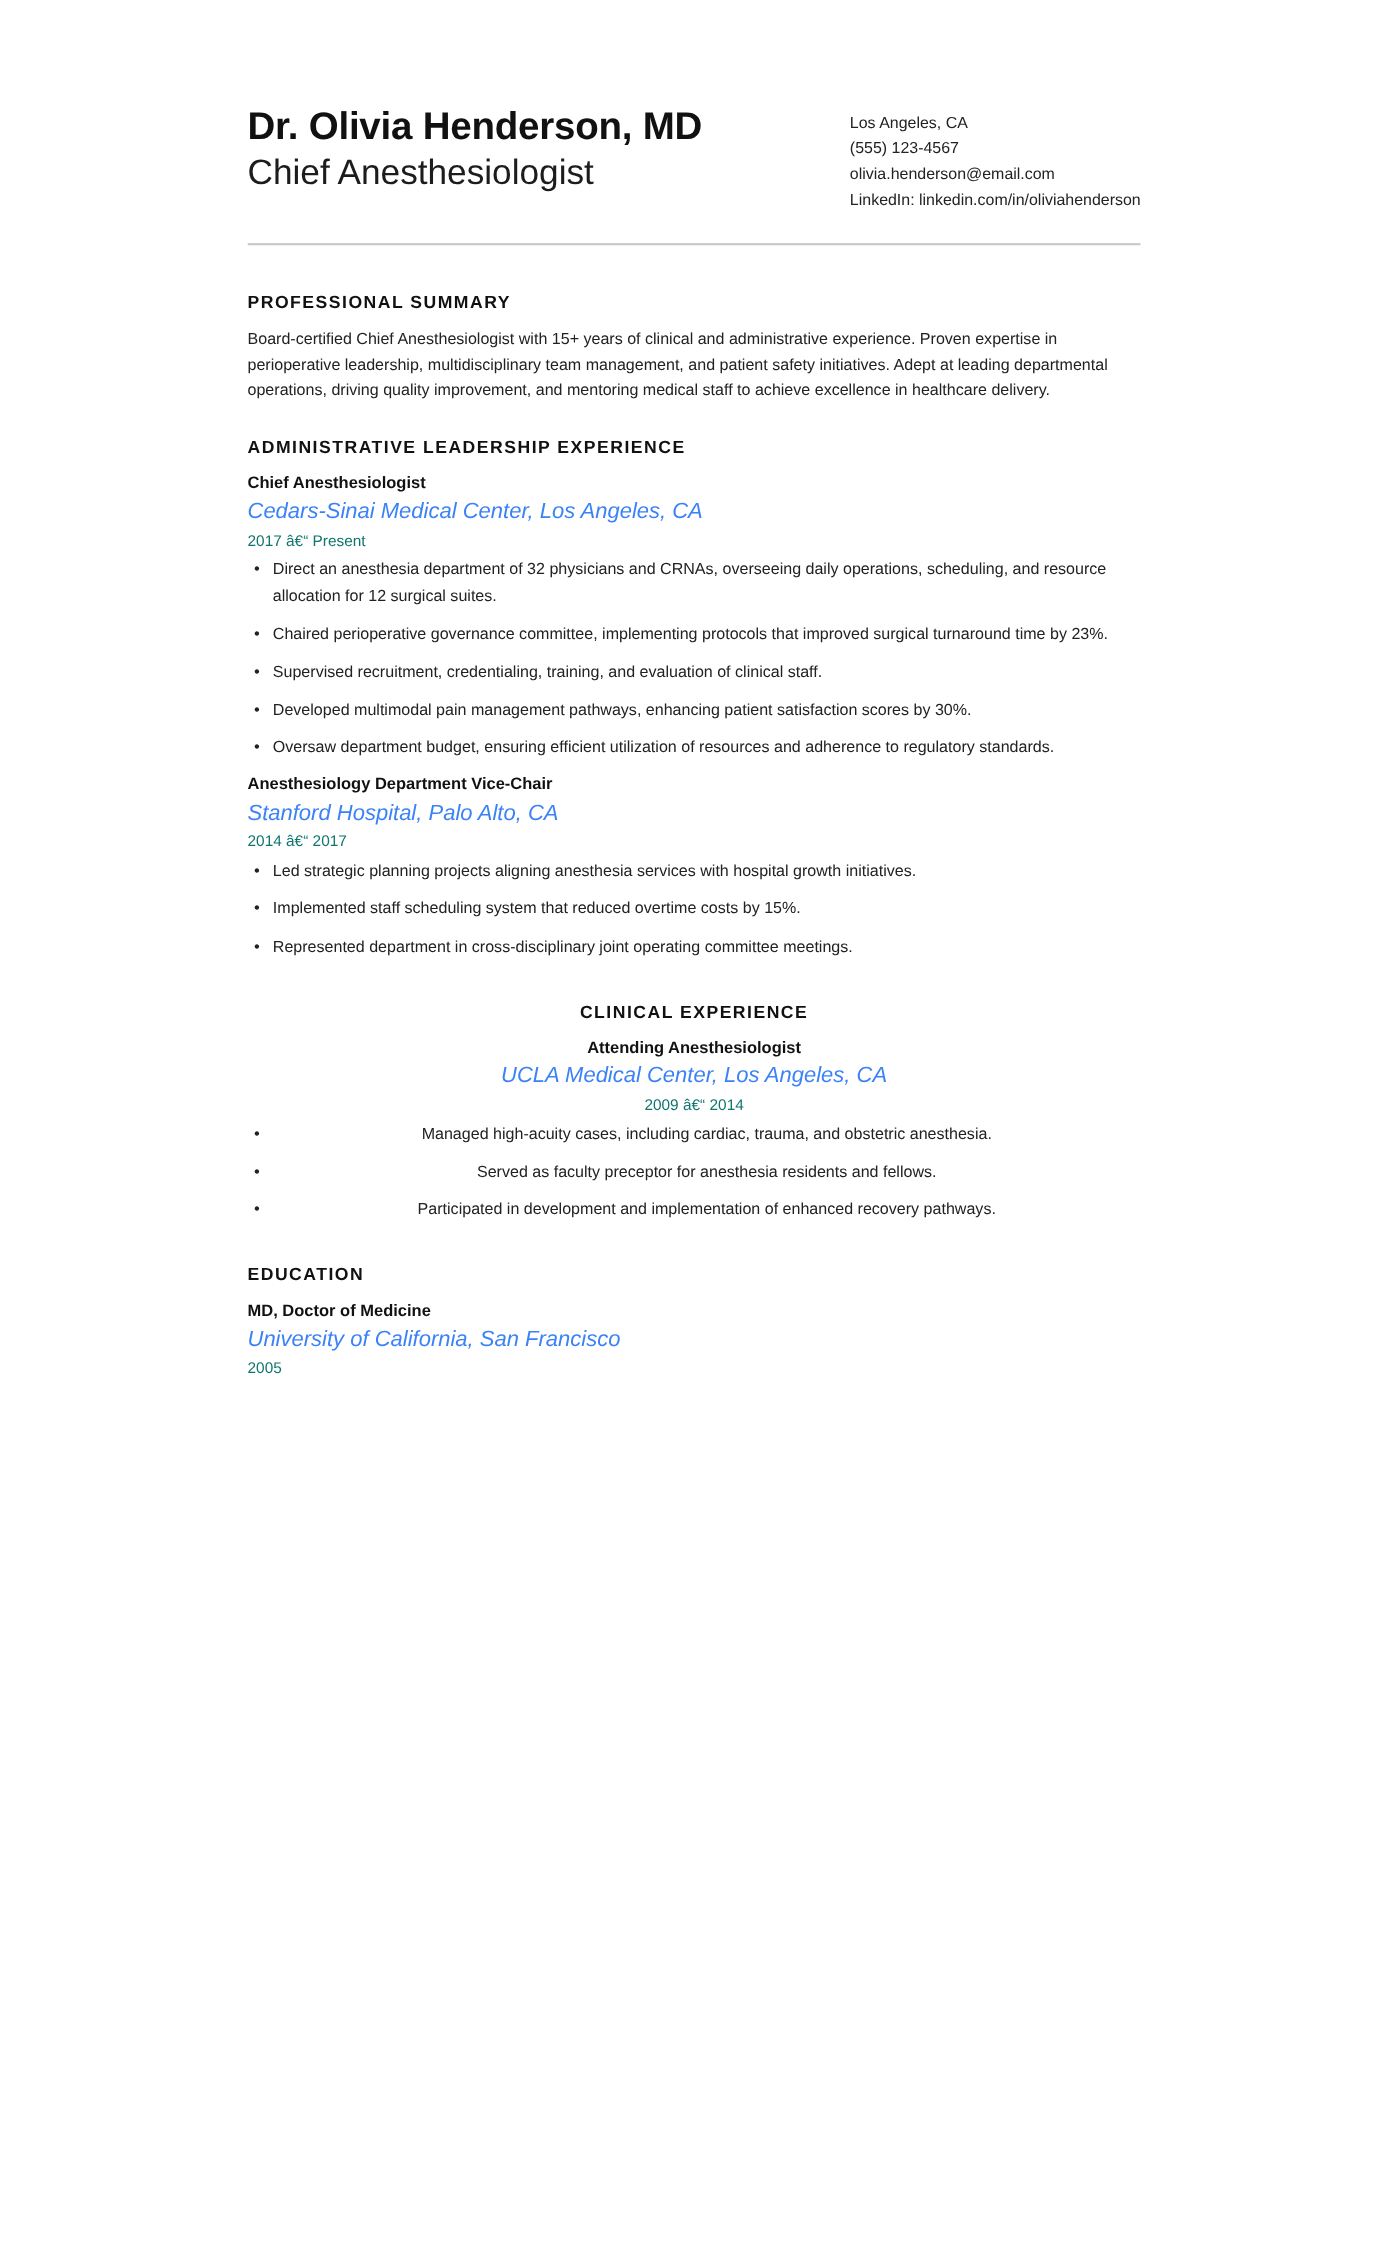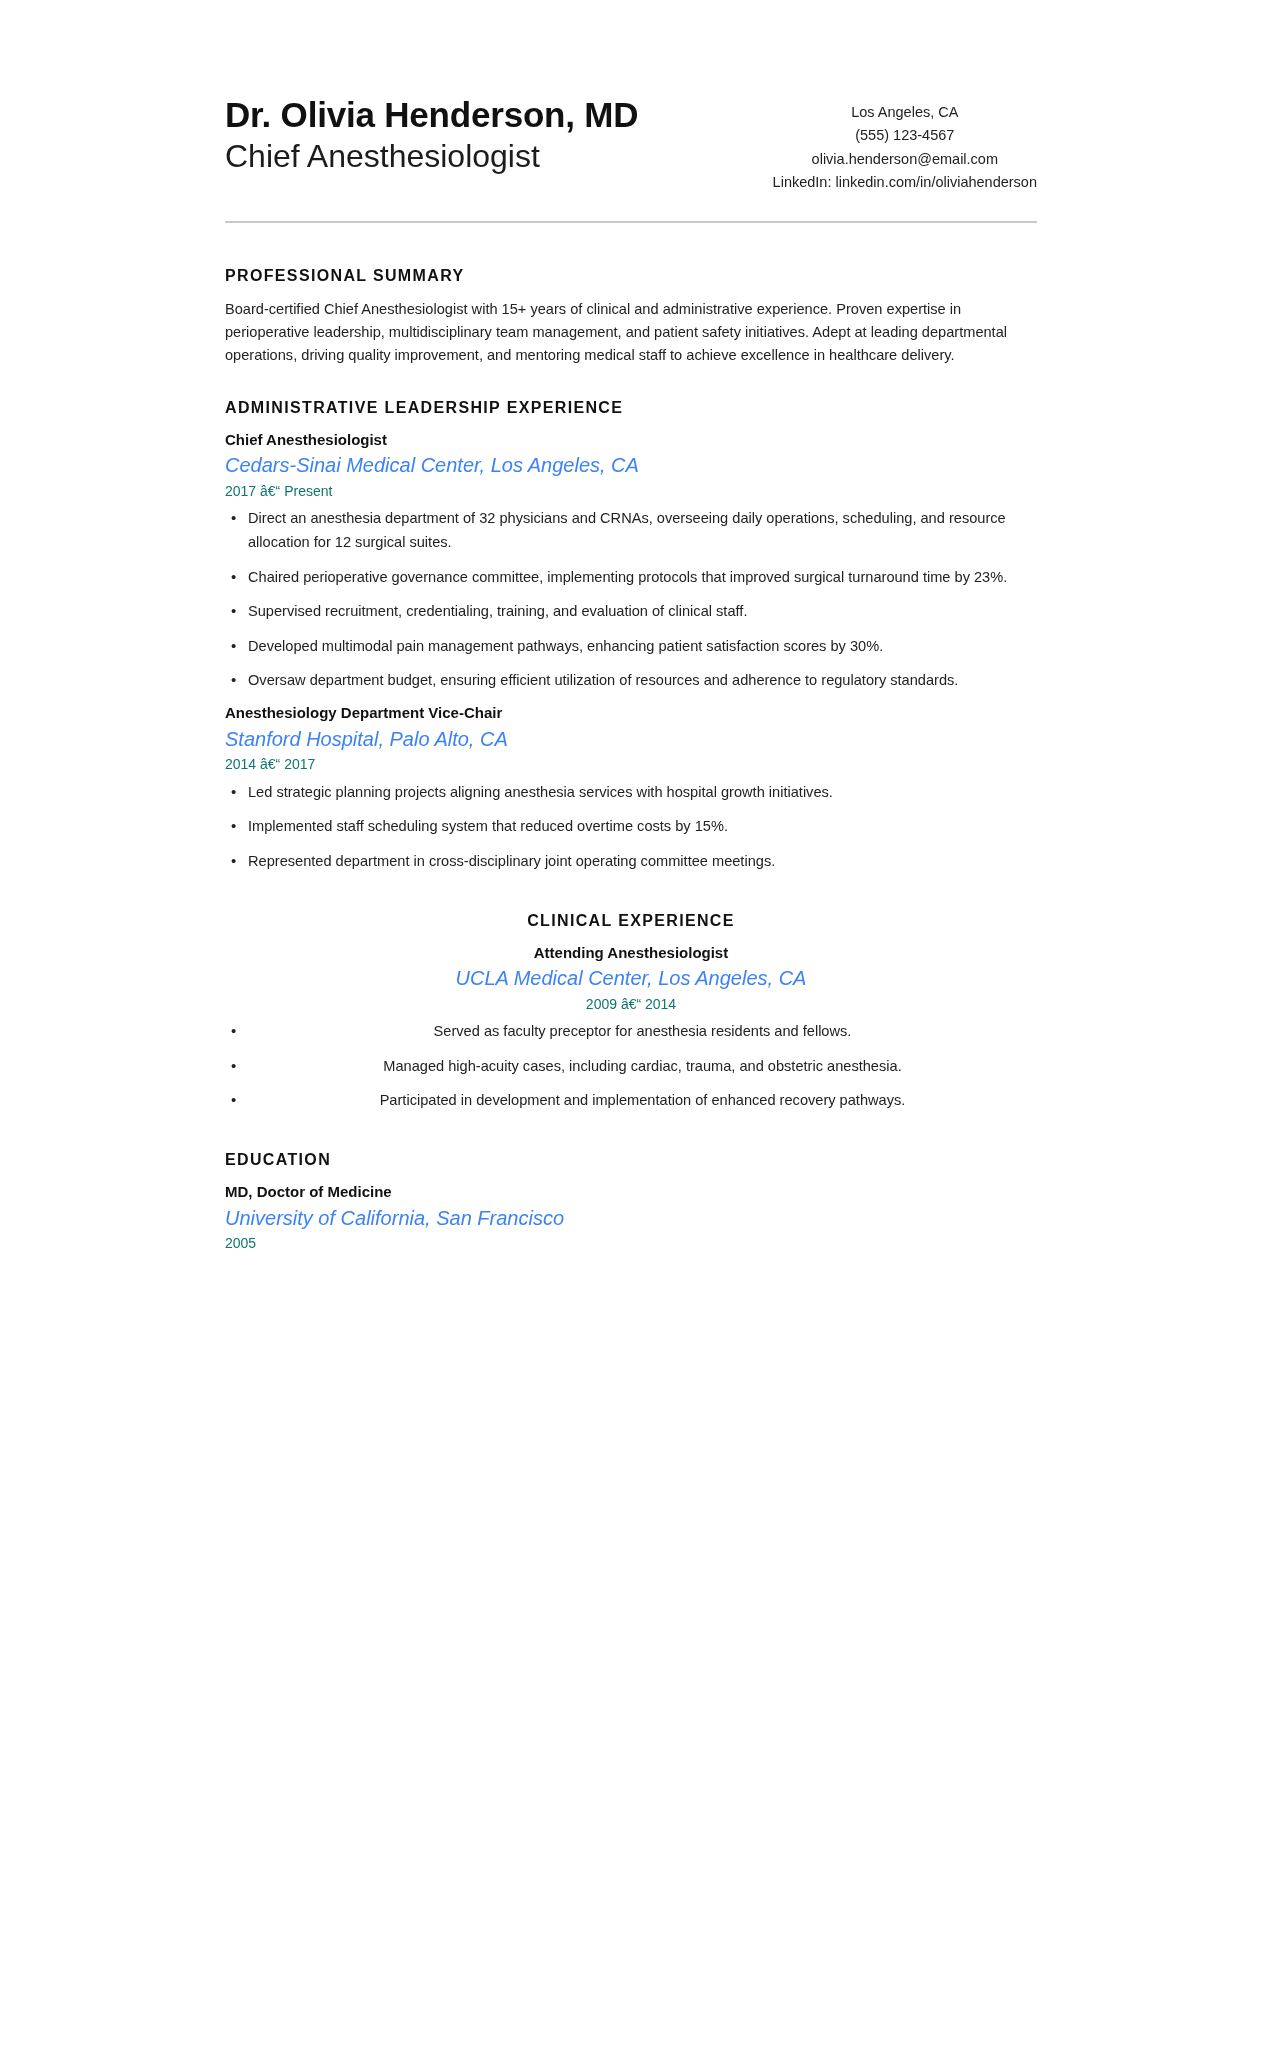--- a/index.html
+++ b/index.html
@@ -57,21 +57,21 @@
   .title {
     font-size: 32px;
     font-weight: 300;
     line-height: 1.2;
     color: #1c1c1c;
     margin: 3px 0 0 0;
     white-space: nowrap;
   }
   .header-right {
     flex: 0 0 auto;
-    text-align: center;
+    text-align: left;
     padding-top: 6px;
     font-size: 14.5px;
     line-height: 1.62;
     color: #222222;
     white-space: nowrap;
   }
   .contact-line { display: block; }
 
   .header-rule {
     margin-top: 26px;
@@ -204,22 +204,22 @@
     </div>
 
     <div class="section clinical">
       <div class="section-heading">CLINICAL EXPERIENCE</div>
 
       <div class="job">
         <div class="job-title">Attending Anesthesiologist</div>
         <div class="job-org">UCLA Medical Center, Los Angeles, CA</div>
         <div class="job-dates">2009 â€“ 2014</div>
         <ul class="bullets">
+          <li>Managed high-acuity cases, including cardiac, trauma, and obstetric anesthesia.</li>
           <li>Served as faculty preceptor for anesthesia residents and fellows.</li>
-          <li>Managed high-acuity cases, including cardiac, trauma, and obstetric anesthesia.</li>
           <li>Participated in development and implementation of enhanced recovery pathways.</li>
         </ul>
       </div>
     </div>
 
     <div class="section education">
       <div class="section-heading">EDUCATION</div>
 
       <div class="job">
         <div class="job-title">MD, Doctor of Medicine</div>

